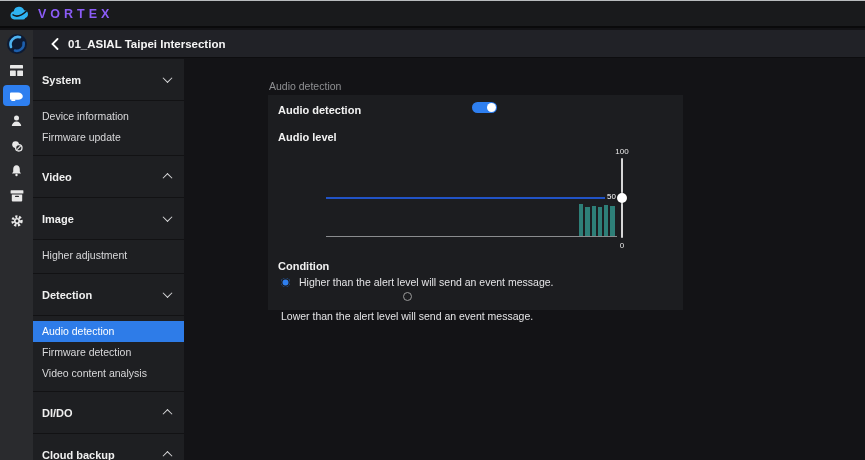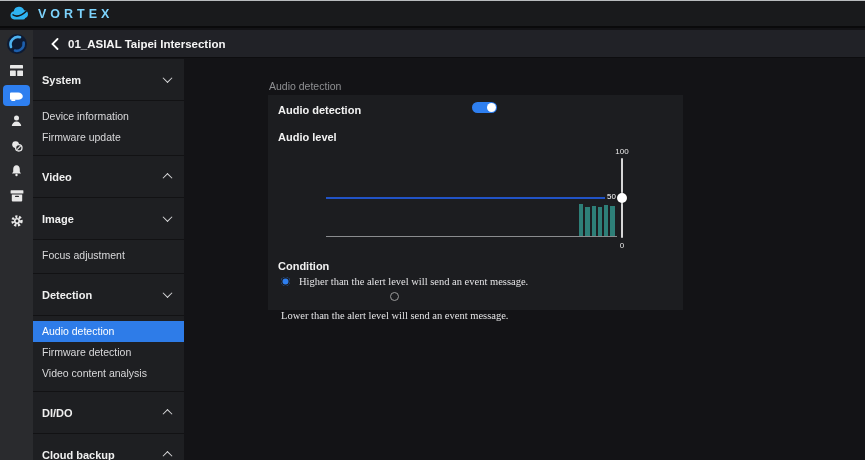--- a/index.html
+++ b/index.html
@@ -6,21 +6,21 @@
   html,body { background:#000; }
   body { font-family:"Liberation Sans", sans-serif; }
   .screen { position:relative; width:865px; height:460px; background:#131316; overflow:hidden; }
 
   
   .top-edge { position:absolute; top:0; left:0; right:0; height:1px; background:#b9bcbe; }
 
   
   .topbar { position:absolute; top:1px; left:0; right:0; height:27px; background:#191a1c;
             border-bottom:2px solid #0a0a0b; display:flex; align-items:center; padding-left:9px; }
-  .brand-text { color:#7dd3fc; font-size:12.5px; font-weight:bold; letter-spacing:4px; margin-left:7px; }
+  .brand-text { color:#8b5cf6; font-size:12.5px; font-weight:bold; letter-spacing:4px; margin-left:7px; }
 
   
   .rail { position:absolute; top:30px; left:0; bottom:0; width:33px; background:#2a2b2e; }
   .rail-avatar { height:28px; display:flex; align-items:center; justify-content:center; }
   .rail-slot { height:25px; display:flex; align-items:center; justify-content:center; cursor:pointer; }
   .pill { width:27px; height:21px; border-radius:4px; display:flex; align-items:center; justify-content:center; }
   .pill.active { background:#2e7ff0; }
 
   
   .titlebar { position:absolute; top:30px; left:33px; right:0; height:28px; background:#212227;
@@ -63,21 +63,21 @@
                   border-radius:1px; cursor:pointer; }
   .slider-thumb { position:absolute; left:349px; width:10px; height:10px; border-radius:50%; background:#fff;
                   box-shadow:0 0 2px rgba(0,0,0,.6); cursor:pointer; }
   .axis-max, .axis-min { position:absolute; left:340px; width:28px; text-align:center; font-size:8px; color:#e8e8e8; }
   .axis-max { top:2px; } .axis-min { top:96px; }
 
   
   .radio-row { position:absolute; left:13px; display:flex; align-items:center; gap:9px; cursor:pointer; }
   .radio { width:9px; height:9px; border-radius:50%; border:1.5px solid #9a9a9a; flex:0 0 auto; }
   .radio.selected { border:none; background:#2e7ff0; box-shadow:inset 0 0 0 1.5px #1c1d20, inset 0 0 0 4.5px #2e7ff0; }
-  .radio-label { font-size:10.5px; color:#e4e4e6;font-family:Liberation Serif, serif; }
+  .radio-label { font-size:10.5px; color:#e4e4e6; }
 
   svg { display:block; }
 </style>
 </head>
 <body>
 
 <div class="screen">
   <div class="top-edge"></div>
 
   <div class="topbar">
@@ -203,21 +203,21 @@
     <div class="nav-header">
       <span>Video</span>
       <span class="chev up"></span>
     </div>
 
     <div class="nav-header">
       <span>Image</span>
       <span class="chev"></span>
     </div>
     <div class="nav-items">
-      <div class="nav-item">Focus adjustment</div>
+      <div class="nav-item">Higher adjustment</div>
     </div>
 
     <div class="nav-header">
       <span>Detection</span>
       <span class="chev"></span>
     </div>
     <div class="nav-items">
       <div class="nav-item active">Audio detection</div>
       <div class="nav-item">Firmware detection</div>
       <div class="nav-item">Video content analysis</div>

